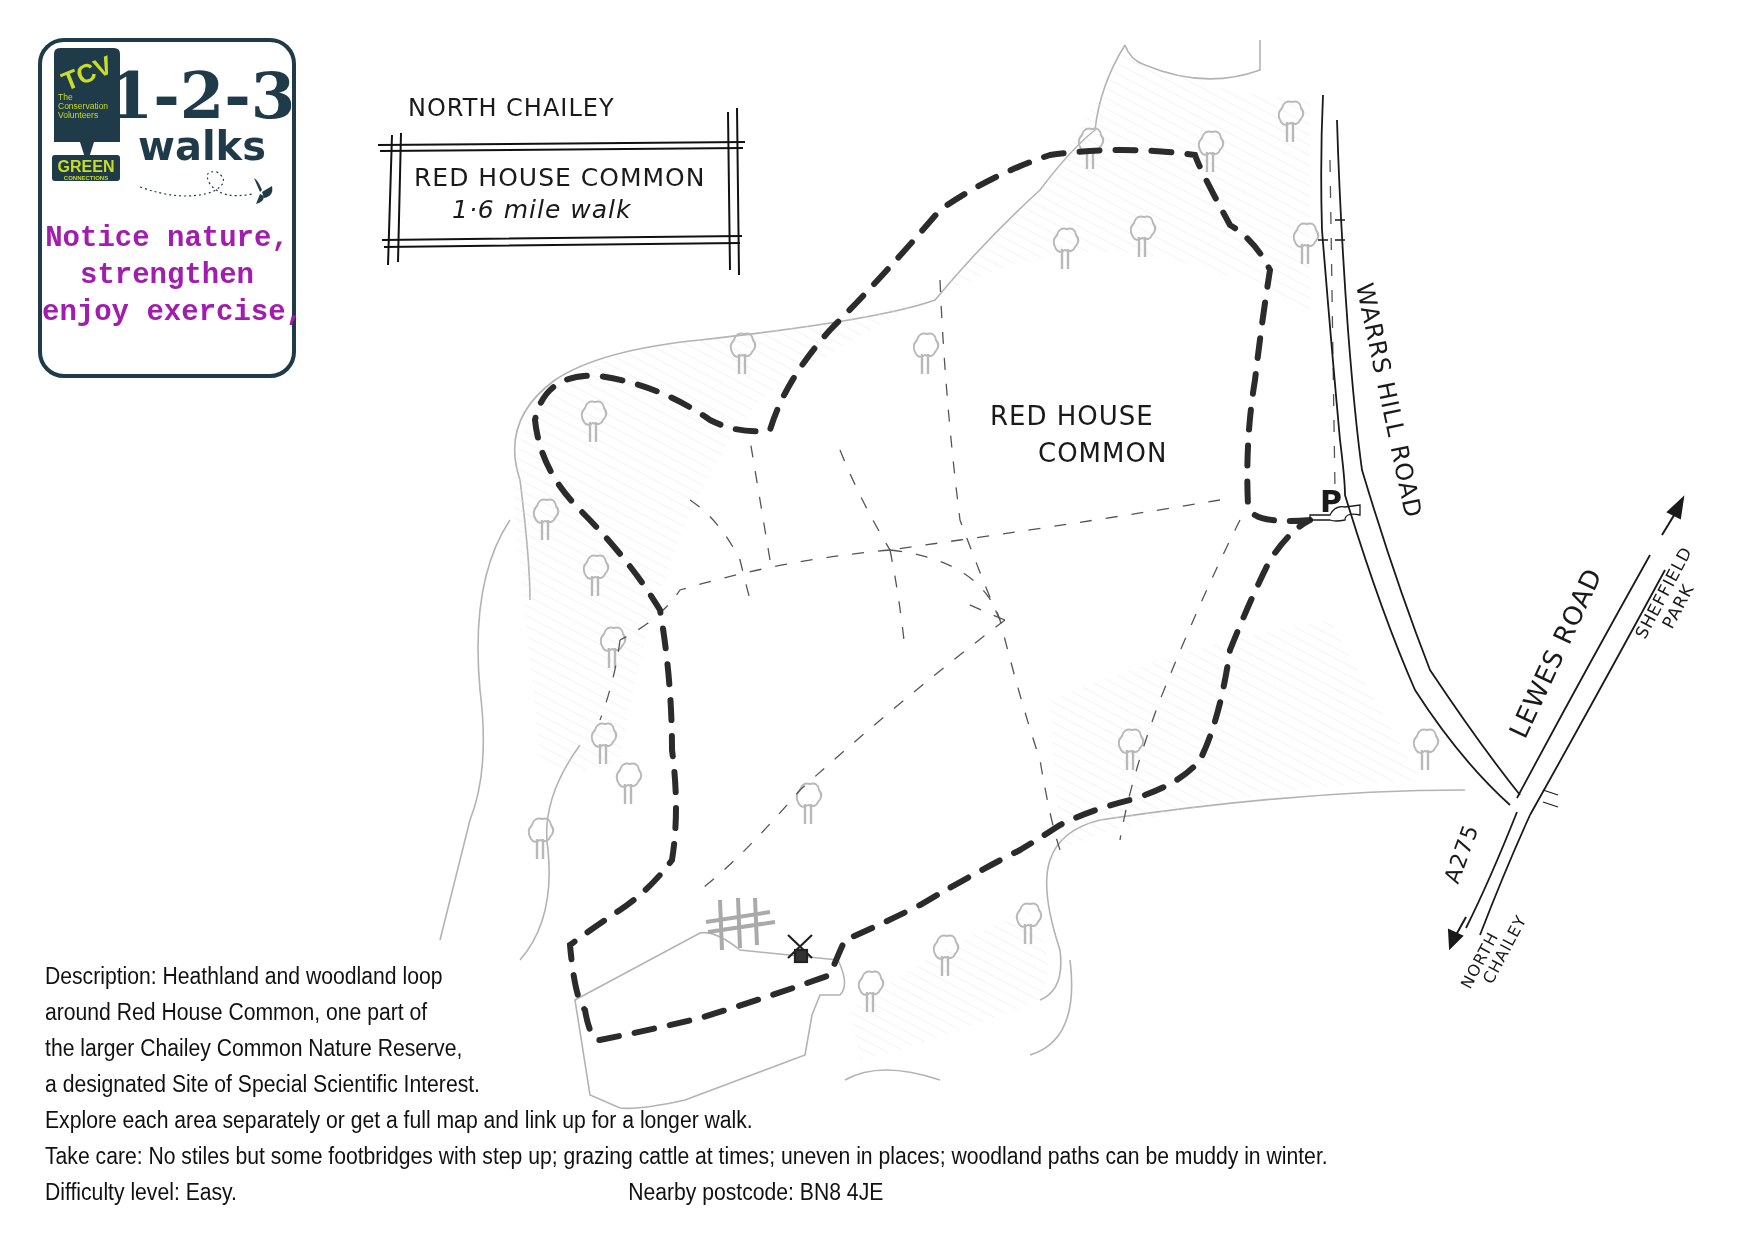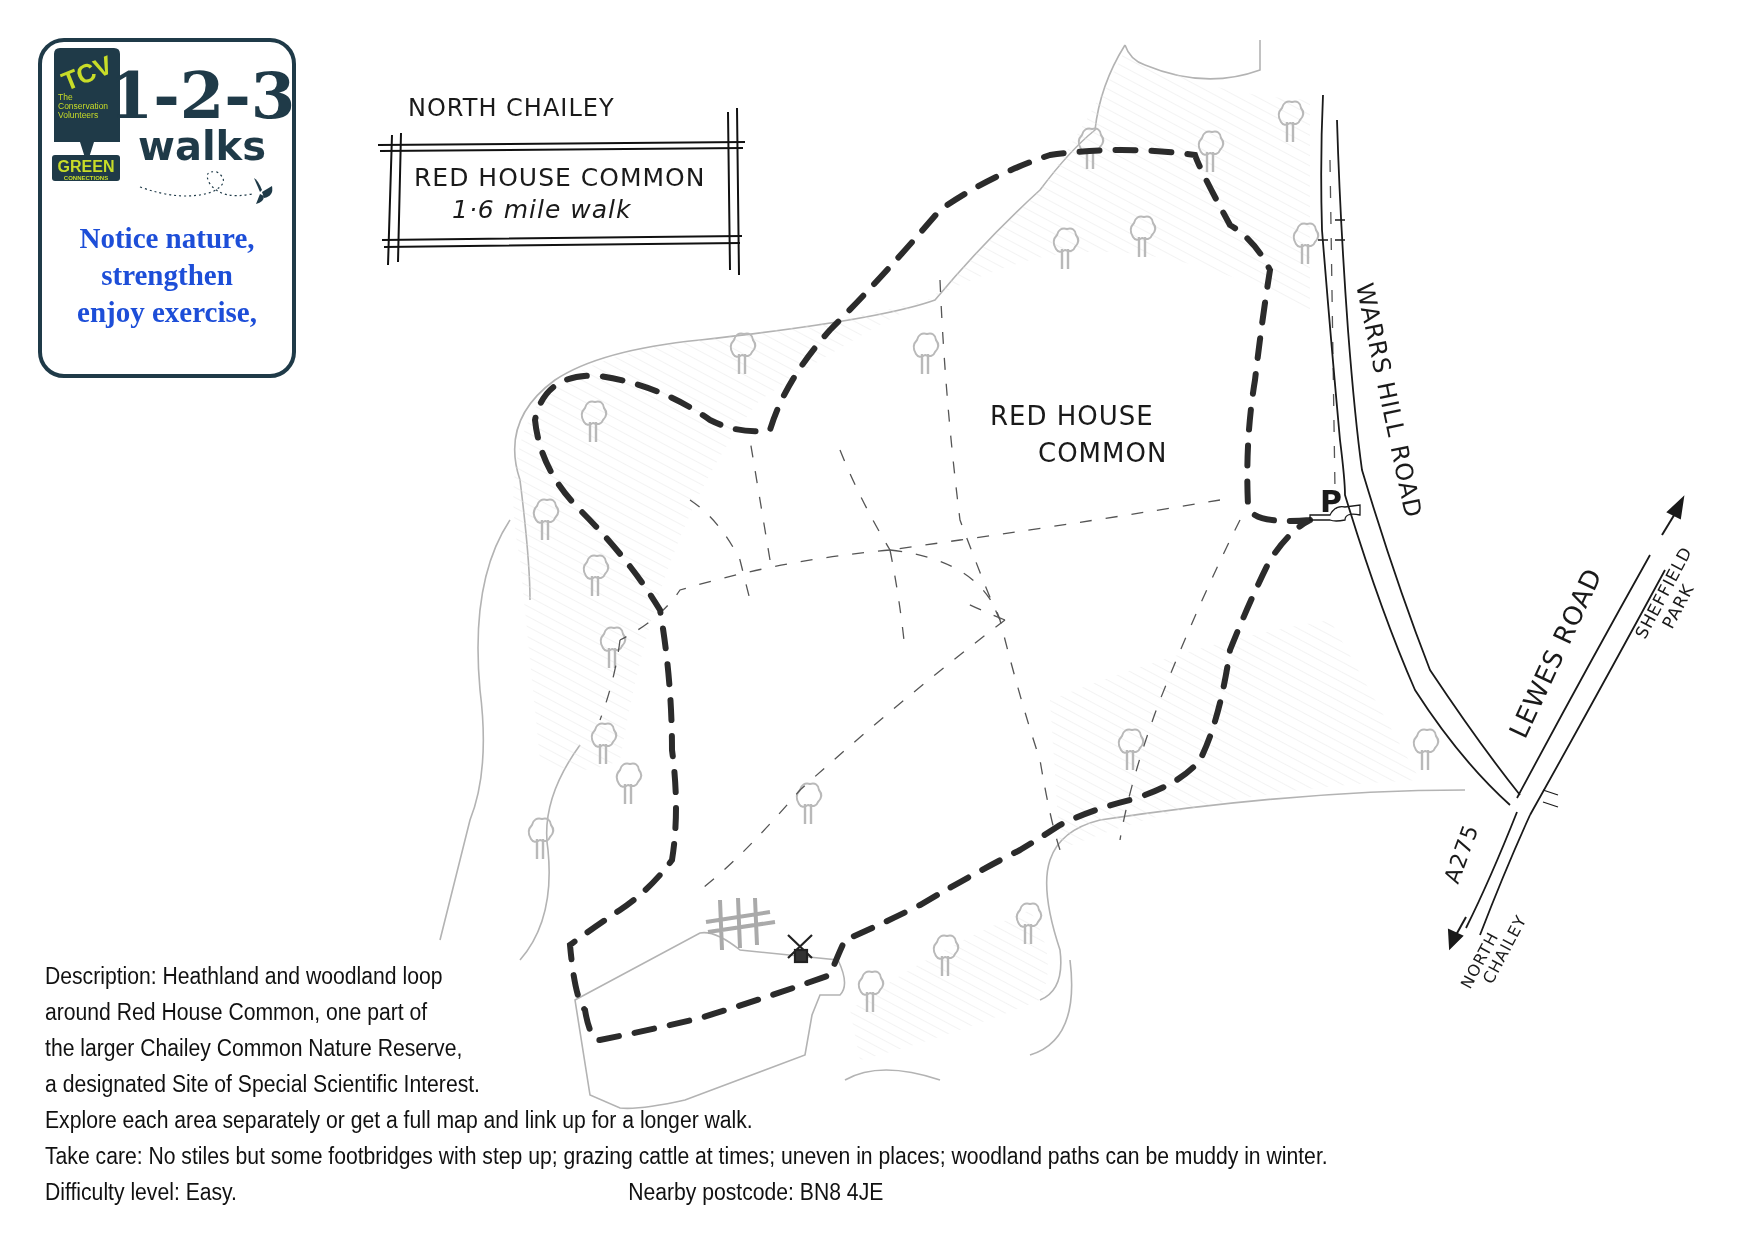--- a/index.html
+++ b/index.html
@@ -2,22 +2,22 @@
 <html><head>
 <meta charset="utf-8">
 <style>
   html, body { margin: 0; padding: 0; background: #ffffff; }
   body { width: 1754px; height: 1240px; position: relative; overflow: hidden;
          font-family: "Liberation Sans", sans-serif; color: #111; }
   .logo-card { position: absolute; left: 38px; top: 38px; width: 258px; height: 340px;
                border: 4px solid #1f3a48; border-radius: 26px; background: #fff; box-sizing: border-box; }
   .logo-card svg { position: absolute; left: 0; top: 0; }
   .tagline { position: absolute; left: 0; top: 178px; width: 100%; text-align: center;
-             font-family: Liberation Serif, serif; font-weight: bold; font-size: 29px;
-             line-height: 37px; color: #1d4ed8; }
+             font-family: Liberation Mono, monospace; font-weight: bold; font-size: 29px;
+             line-height: 37px; color: #a21caf; }
   .tagline div { white-space: nowrap; }
   #map { position: absolute; left: 0; top: 0; }
   .hand { font-family: "DejaVu Sans", sans-serif; fill: #1a1a1a; letter-spacing: 1px; }
   .desc { position: absolute; left: 45px; top: 958px; font-family: "Liberation Sans", sans-serif;
           font-size: 23.5px; line-height: 36px; color: #111; transform: scaleX(0.9); transform-origin: left top; }
   .desc div { white-space: nowrap; }
   .postcode { position: absolute; left: 648px; }
 </style>
 </head>
 <body>

